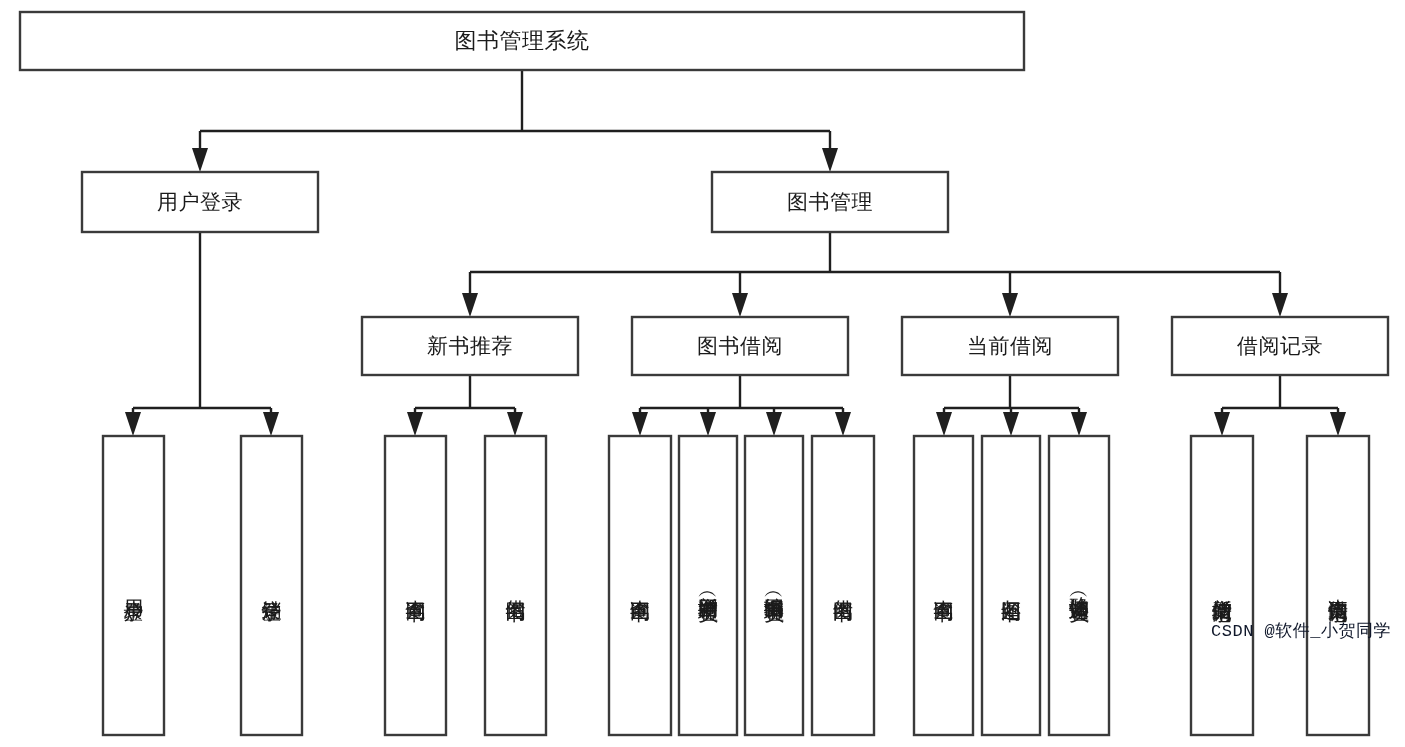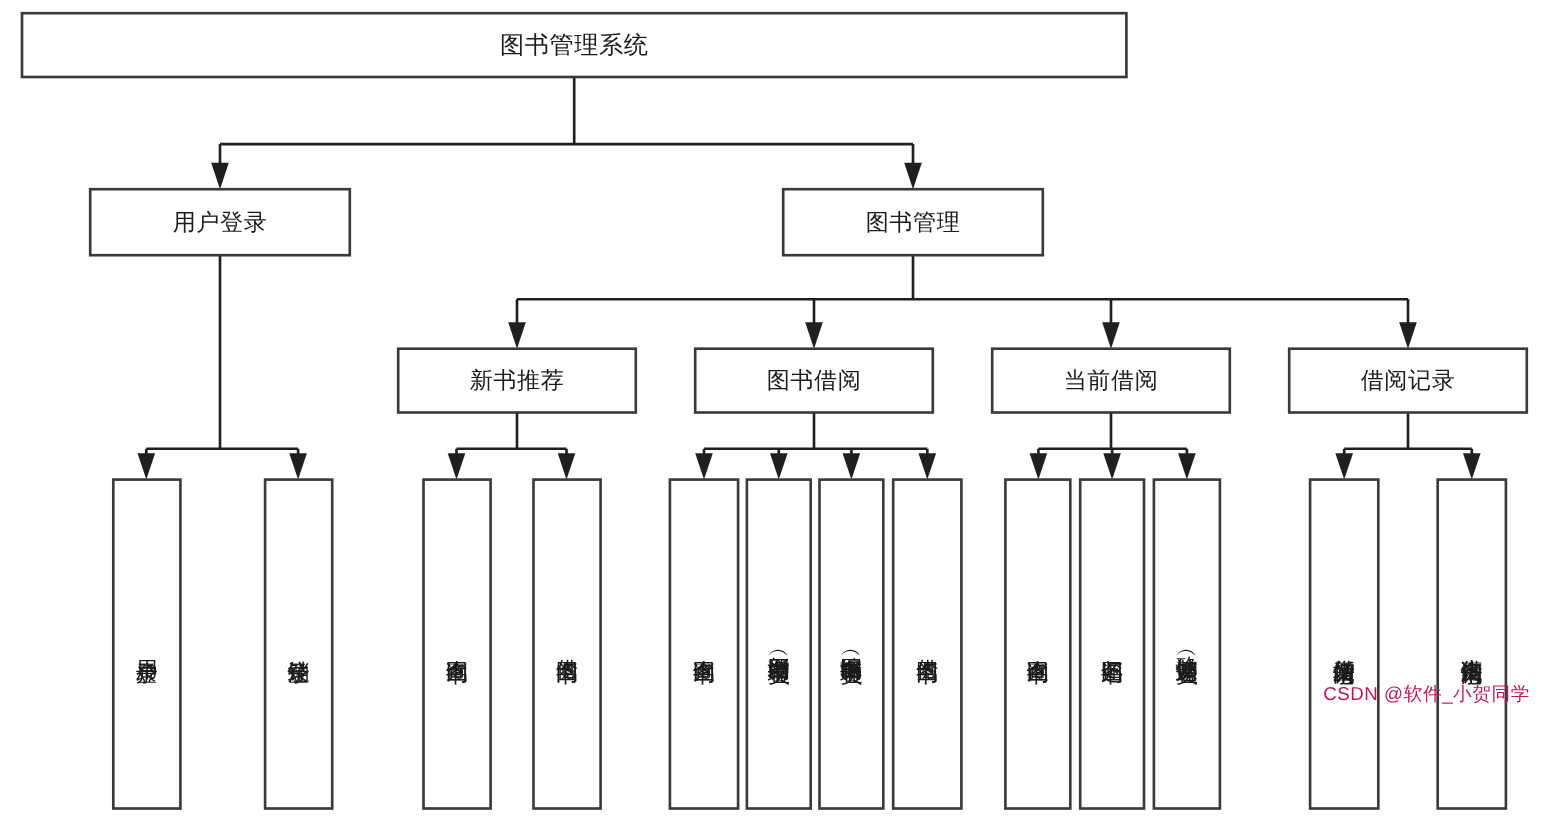--- a/index.html
+++ b/index.html
@@ -65,23 +65,23 @@
     display: flex;
     align-items: center;
     justify-content: center;
     white-space: nowrap;
     pointer-events: none;
   }
   .watermark {
     position: absolute;
     right: 14px;
     bottom: 6px;
-    font-family: Liberation Sans, sans-serif;
+    font-family: Liberation Mono, monospace;
     font-size: 17px;
-    color: #be185d;
+    color: #0f172a;
     letter-spacing: 0.5px;
     white-space: nowrap;
   }
 </style>
 </head>
 <body>
 
 <div id="diagram-root">
 
   <svg class="diagram-canvas" viewBox="0 0 1405 747" xmlns="http://www.w3.org/2000/svg">

